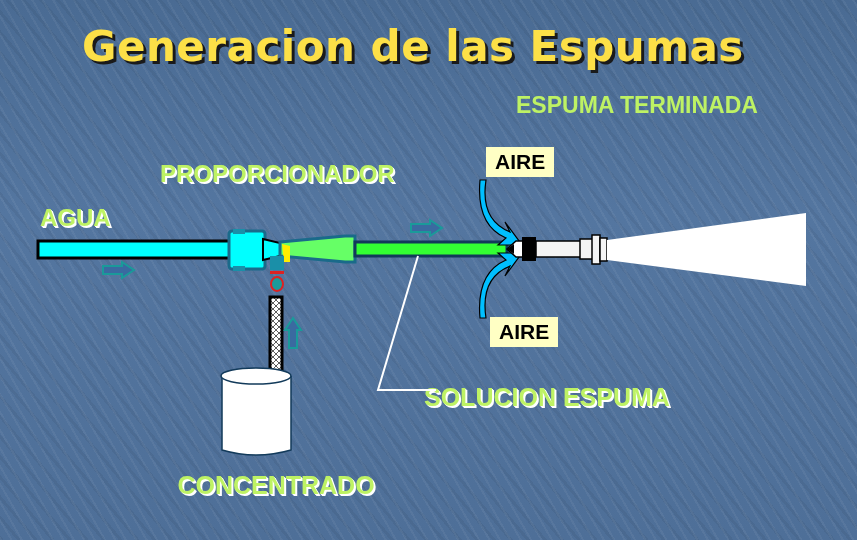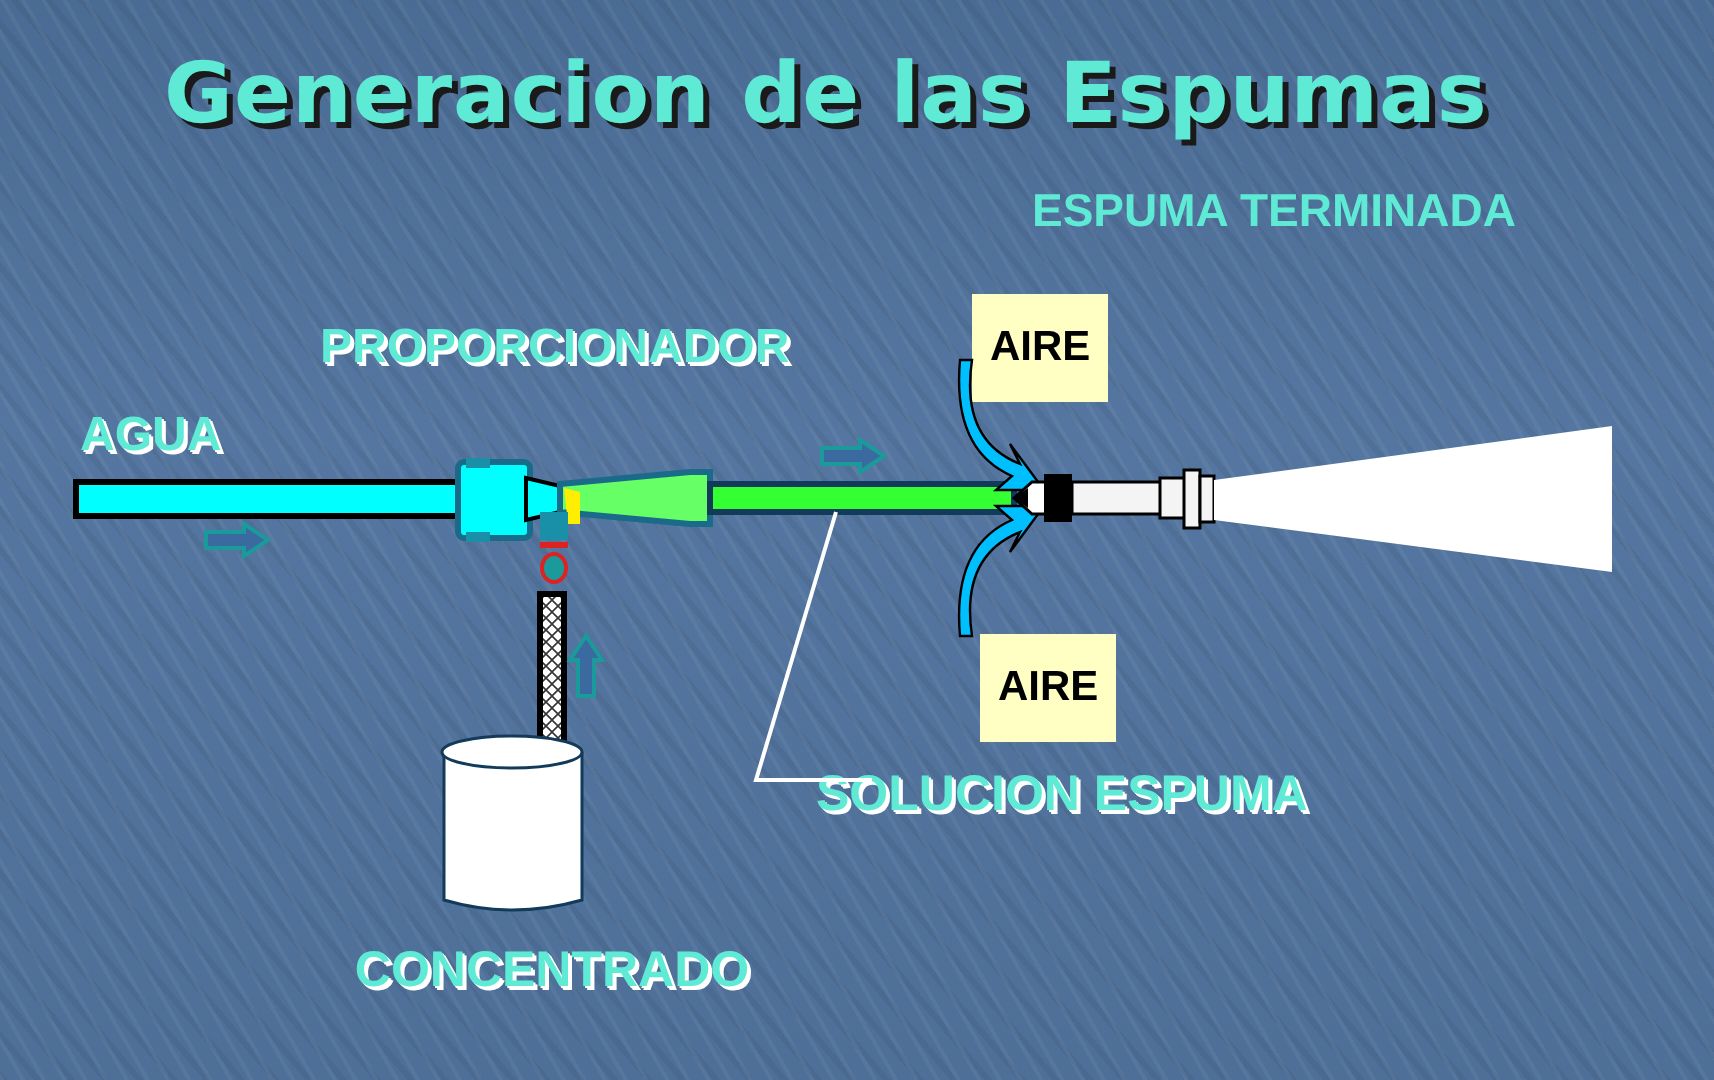--- a/index.html
+++ b/index.html
@@ -8,47 +8,47 @@
     background:#4f6f97;
     background-image:
       repeating-linear-gradient(60deg, rgba(255,255,255,0.05) 0 2px, rgba(0,0,0,0) 2px 9px),
       repeating-linear-gradient(50deg, rgba(0,0,0,0.05) 0 3px, rgba(0,0,0,0) 3px 13px),
       linear-gradient(180deg, #4a6b93 0%, #5476a0 40%, #4e6f98 100%);
     font-family: "Liberation Sans", sans-serif;
   }
   .title {
     position:absolute; left:82px; top:22px;
     font-family:"DejaVu Sans", sans-serif; font-weight:bold;
-    font-size:42px; color:#5eead4; letter-spacing:0.5px;
+    font-size:42px; color:#fde047; letter-spacing:0.5px;
     text-shadow: 3px 3px 0 #1a1a1a;
   }
   .lbl {
-    position:absolute; font-weight:bold; color:#5eead4; font-size:24px;
+    position:absolute; font-weight:bold; color:#bef264; font-size:24px;
     text-shadow: 2px 2px 0 #ffffff, 1px 1px 0 #ffffff;
     white-space:nowrap;
   }
   .lbl-plain { text-shadow:none; }
   .aire {
     position:absolute; background:#ffffc4; color:#000; font-weight:bold;
-    font-size:21px; padding:12px 9px; line-height:30px;
+    font-size:21px; padding:0 9px; line-height:30px;
   }
   svg.diagram { position:absolute; left:0; top:0; }
   .center { text-align:center; line-height:27px; }
 </style>
 </head>
 <body>
 
 <div class="title">Generacion de las Espumas</div>
 
 <div class="lbl lbl-plain" style="left:516px; top:92px; font-size:23px;">ESPUMA TERMINADA</div>
 <div class="lbl" style="left:160px; top:160px; font-size:24px;">PROPORCIONADOR</div>
 <div class="lbl" style="left:40px; top:204px; font-size:24px;">AGUA</div>
 <div class="aire" style="left:486px; top:147px;">AIRE</div>
 <div class="aire" style="left:490px; top:317px;">AIRE</div>
-<div class="lbl" style="left:408px; top:383px; font-size:25px;">SOLUCION ESPUMA</div>
+<div class="lbl" style="left:424px; top:383px; font-size:25px;">SOLUCION ESPUMA</div>
 <div class="lbl center" style="left:162px; top:472px; font-size:25px; width:228px;">
   <div>CONCENTRADO</div>
 </div>
 
 <svg class="diagram" width="857" height="540" viewBox="0 0 857 540">
   <defs>
     <pattern id="hatch" width="6" height="6" patternUnits="userSpaceOnUse">
       <rect width="6" height="6" fill="#ffffff"></rect>
       <path d="M0,0 L6,6 M6,0 L0,6" stroke="#333" stroke-width="0.8"></path>
     </pattern>

